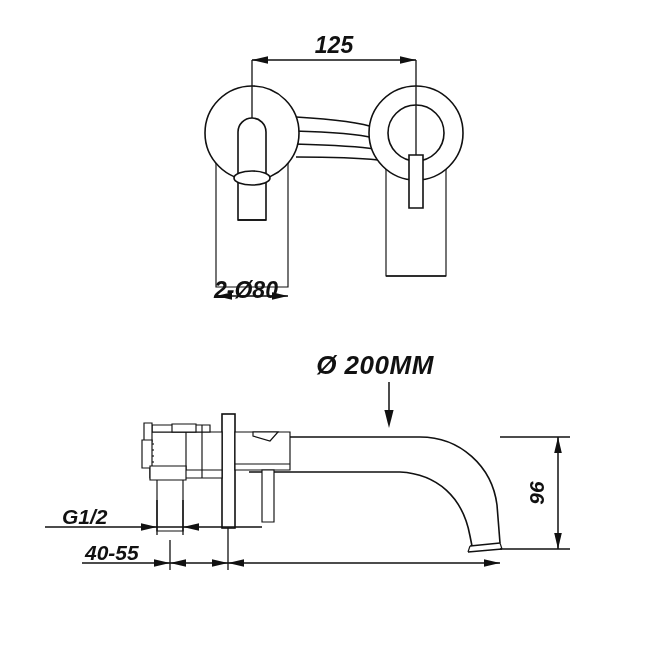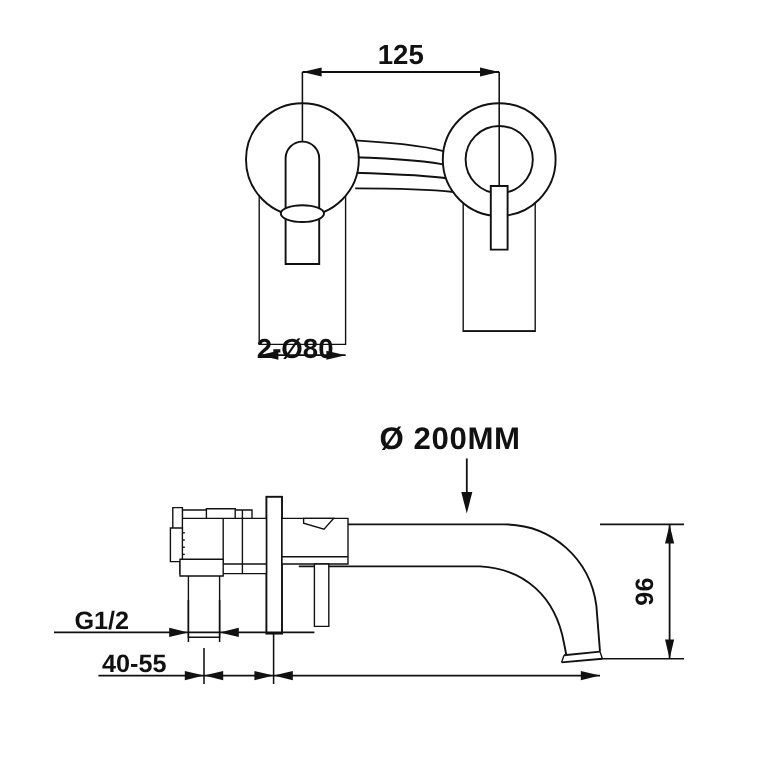--- a/index.html
+++ b/index.html
@@ -13,20 +13,21 @@
     font-family: "Liberation Sans", sans-serif;
     overflow: hidden;
     position: relative;
   }
   #drawing-root {
     position: absolute;
     left: 0;
     top: 0;
     width: 650px;
     height: 650px;
+    font-style: italic;
   }
   svg.tech-drawing {
     display: block;
     width: 650px;
     height: 650px;
     background: #ffffff;
   }
   .ln {
     stroke: #111111;
     fill: none;

